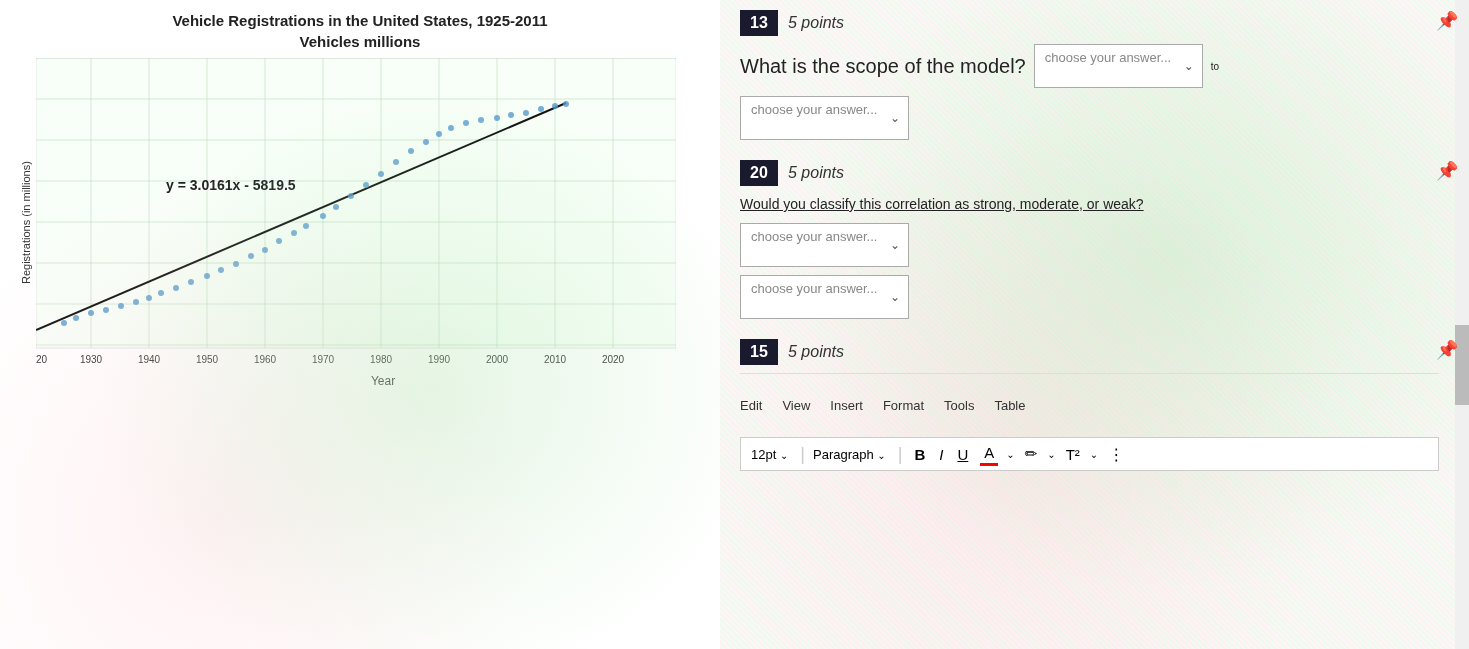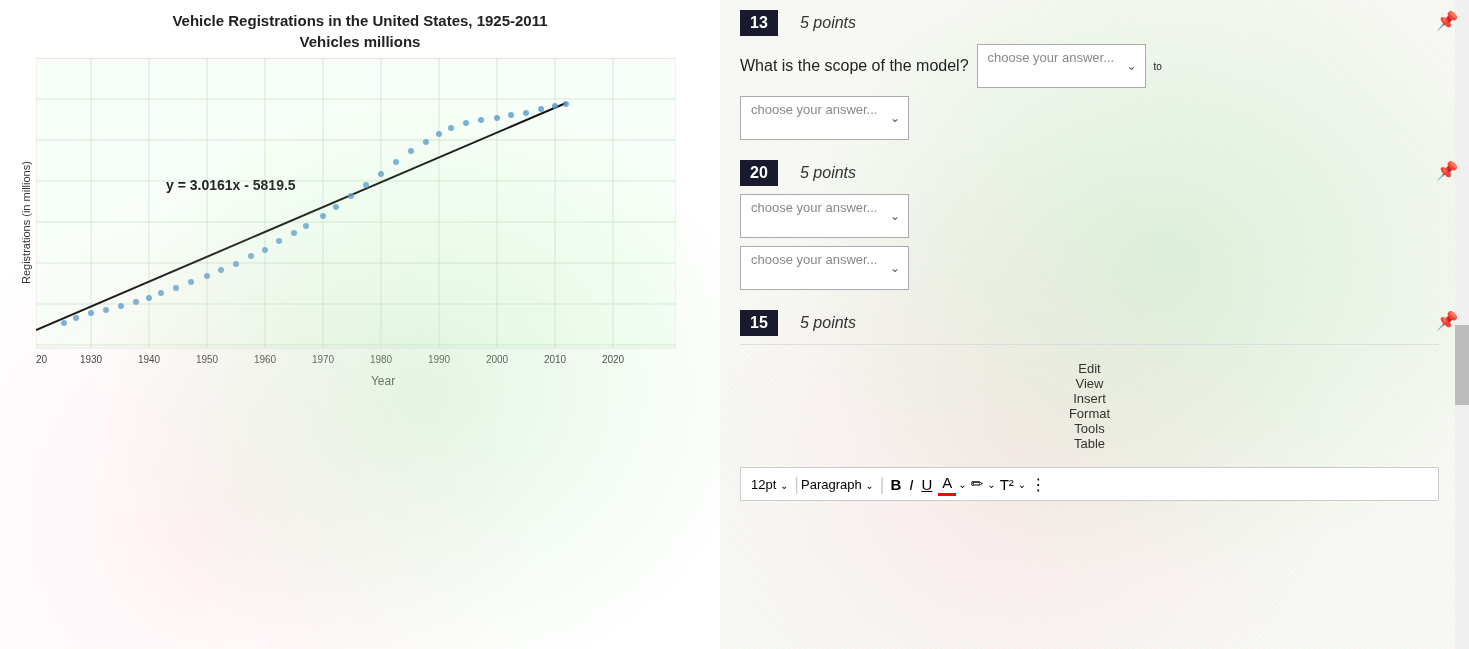--- a/index.html
+++ b/index.html
@@ -62,21 +62,21 @@
 
     .question-block {
       margin-bottom: 20px;
       position: relative;
       z-index: 1;
     }
 
     .question-header {
       display: flex;
       align-items: center;
-      gap: 22px;
+      gap: 10px;
       margin-bottom: 8px;
     }
 
     .question-number {
       background: #1a1a2e;
       color: #fff;
       font-weight: bold;
       font-size: 16px;
       padding: 4px 10px;
       min-width: 38px;
@@ -98,21 +98,21 @@
 
     .inline-question-row {
       display: flex;
       align-items: center;
       gap: 8px;
       margin-bottom: 8px;
       flex-wrap: wrap;
     }
 
     .inline-question-text {
-      font-size: 16px;
+      font-size: 20px;
       color: #222;
     }
 
     .dropdown-wrapper {
       position: relative;
       display: inline-flex;
       align-items: center;
       border: 1px solid #aaa;
       background: #fff;
     }
@@ -152,34 +152,35 @@
       top: 0;
       font-size: 18px;
       color: #555;
       cursor: pointer;
     }
 
     
     .editor-toolbar {
       display: flex;
       align-items: center;
+      gap: 20px;
       border-top: 1px solid #ddd;
-      padding: 16px 0;
+      padding: 24px 0;
       font-size: 13px;
       color: #333;
-      flex-direction: column;
     }
 
     .editor-toolbar span {
       cursor: pointer;
     }
 
     .editor-formatting {
       display: flex;
       align-items: center;
+      gap: 6px;
       border: 1px solid #ccc;
       padding: 4px 10px;
       background: #fff;
     }
 
     .format-btn {
       font-size: 15px;
       cursor: pointer;
       padding: 2px 4px;
     }
@@ -373,20 +374,21 @@
       </div>
     </div>
 
     <div class="question-block">
       <div class="question-header">
         <div class="question-number">20</div>
         <div class="question-points">5 points</div>
         <div class="pin-icon">📌</div>
       </div>
 
+      <div class="question-text" style="text-decoration:underline;">Would you classify this correlation as strong, moderate, or weak?</div>
 
       <div class="dropdown-block">
         <div class="dropdown-wrapper">
           <select>
             <option value="">choose your answer...</option>
             <option value="strong">Strong</option>
             <option value="moderate">Moderate</option>
             <option value="weak">Weak</option>
           </select>
           <span class="chevron">⌄</span>

